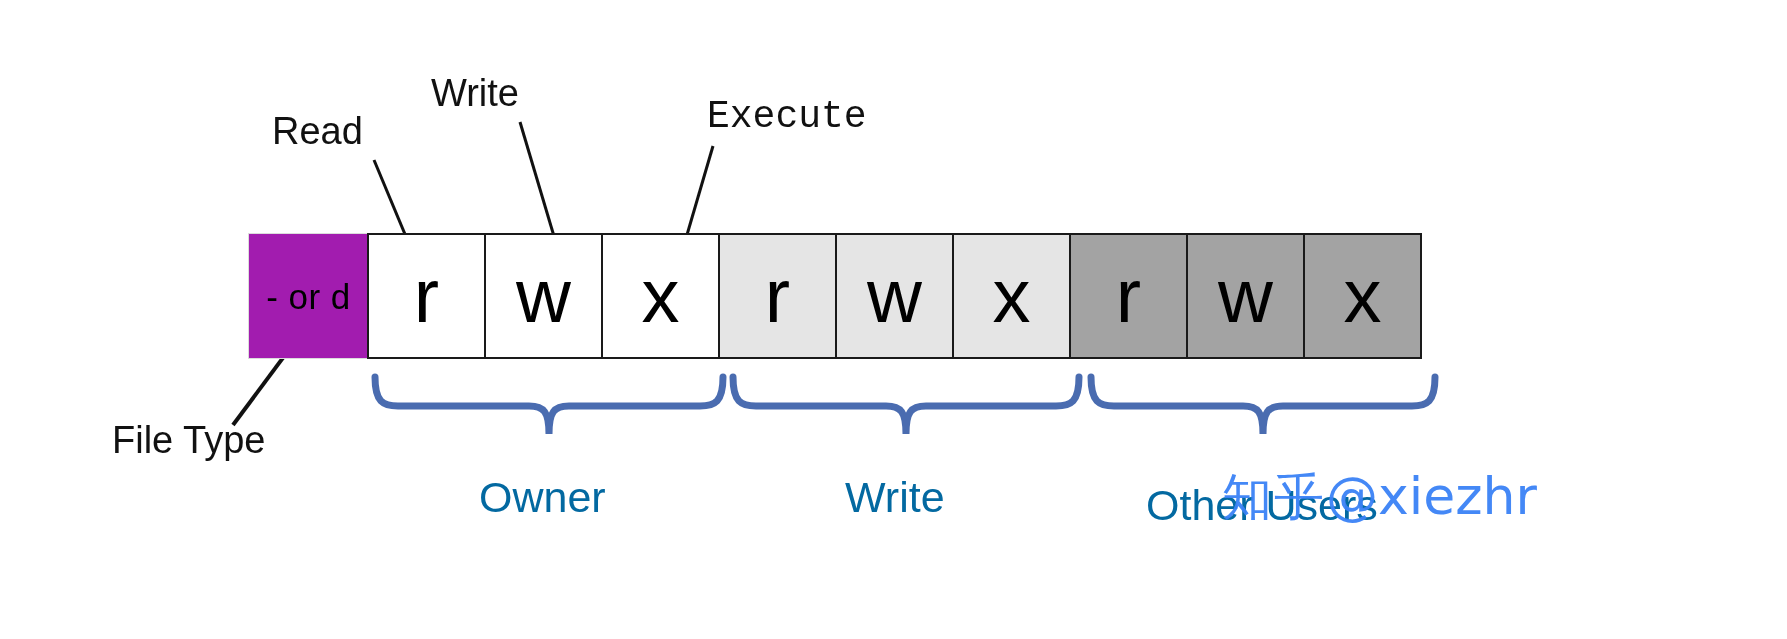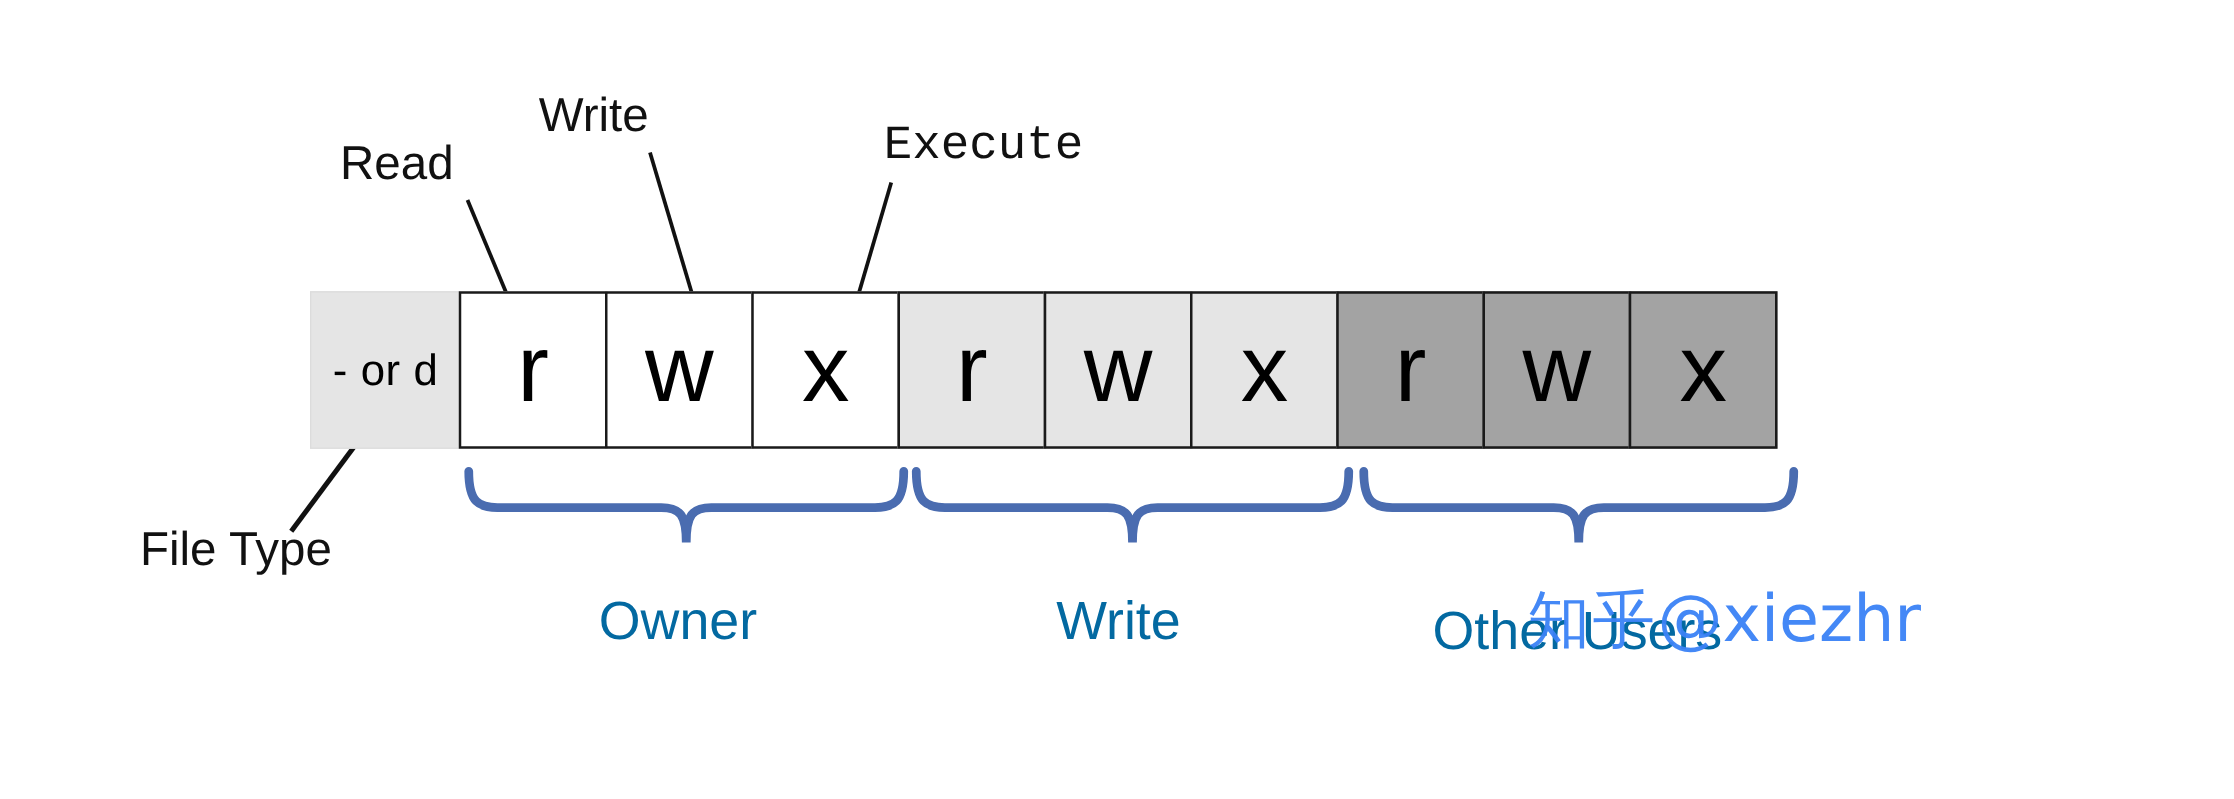--- a/index.html
+++ b/index.html
@@ -14,21 +14,21 @@
   #lbl-exec   {left:707px; top:98px;font-family:Liberation Mono, monospace;}
   #lbl-filetype{left:112px; top:421px; font-size:38px;}
 
   
   #lines{position:absolute;left:0;top:0;width:1787px;height:639px;pointer-events:none;}
 
   
   #strip{position:absolute;left:248px;top:233px;height:126px;display:flex;align-items:stretch;}
   .cell{box-sizing:border-box;display:flex;align-items:center;justify-content:center;
         font-size:76px;line-height:1;font-weight:400;color:#000;}
-  .cell.ftype{width:121px;background:#e5e5e5;border:1px solid #dcdcdc;
+  .cell.ftype{width:121px;background:#a21caf;border:1px solid #dcdcdc;
               font-size:35px;letter-spacing:.5px;}
   .cell.perm{width:119px;border:2px solid #1a1a1a;margin-left:-2px;}
   .cell.perm:first-of-type{margin-left:0;}
   .grp-owner{background:#ffffff;}
   .grp-group{background:#e5e5e5;}
   .grp-other{background:#a3a3a3;}
 
   
   #braces{position:absolute;left:0;top:372px;width:1787px;height:70px;}
 

